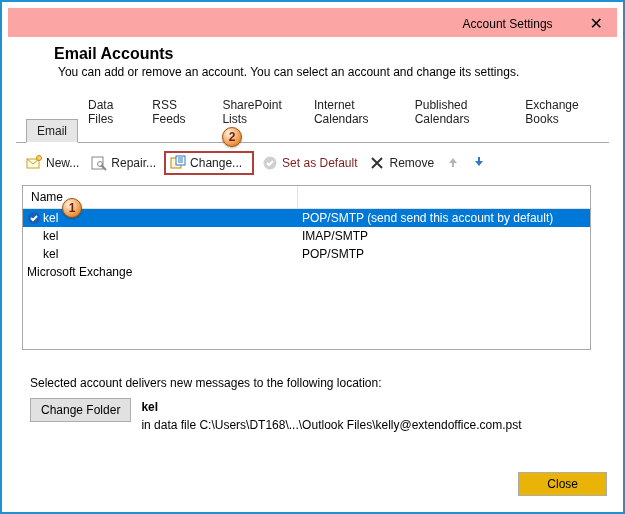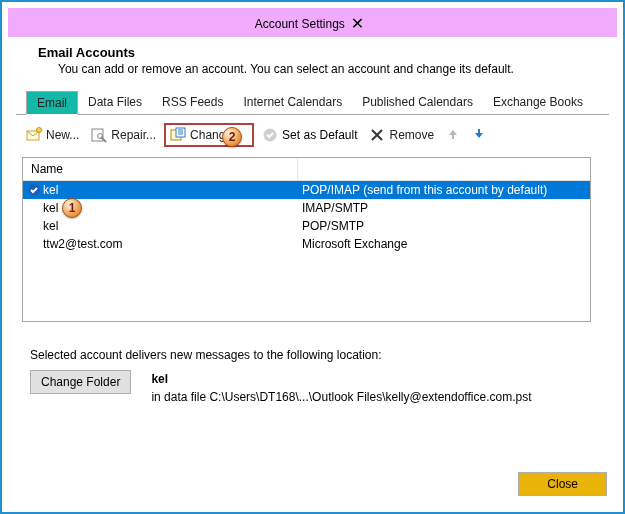--- a/index.html
+++ b/index.html
@@ -9,38 +9,40 @@
     font-family: "Segoe UI", Tahoma, sans-serif;
     font-size: 12px;
     background: #fff;
     width: 625px;
     height: 514px;
     border: 2px solid #2091d0;
     position: relative;
   }
   .titlebar {
     display: flex;
-    justify-content: center;
+    justify-content: flex-end;
     align-items: center;
     padding: 6px 8px 4px 8px;
-    background: #f0abfc;
+    background: #fca5a5;
+    gap: 31px;
   }
   .titlebar .title { font-size: 12px; }
   .close-x {
     font-size: 16px;
     padding: 0 6px;
     cursor: pointer;
     font-family: Arial, sans-serif;
   }
   .heading {
     padding: 8px 20px 14px 30px;
   }
   .heading .h1 {
     font-weight: bold;
-    font-size: 13px;
+    font-size: 16px;
+    margin-left: 16px;
   }
   .heading .sub {
     padding: 2px 0 0 20px;
     font-size: 12px;
   }
   .panel {
     margin: 0 8px;
   }
   .tabs {
     display: flex;
@@ -52,40 +54,41 @@
   .tab {
     padding: 4px 10px 4px 10px;
     color: #222;
     cursor: pointer;
     position: relative;
     top: 1px;
   }
   .tab.active {
     border: 1px solid #a8a8a8;
     border-bottom: 1px solid #fff;
-    background: #14b8a6;
+    background: #e5e5e5;
+    margin-top: 25px;
   }
   .toolbar {
     display: flex;
     align-items: center;
     gap: 4px;
     padding: 8px 6px 10px 6px;
   }
   .tbtn {
     display: inline-flex;
     align-items: center;
     gap: 4px;
     padding: 2px 4px;
     cursor: pointer;
     font-size: 12px;
     color: #222;
     text-align: center;
   }
   .tbtn.disabled {
-    color: #000000;
+    color: #7f1d1d;
     cursor: default;
   }
   .tbtn svg, .tbtn .ic { width: 16px; height: 16px; display: inline-block; }
   .tbtn.change-hl {
     border: 2px solid #b0403a;
     padding: 2px 10px 2px 4px;
   }
   .arrow-btn {
     padding: 2px 4px;
     cursor: pointer;
@@ -130,21 +133,21 @@
   .chk {
     width: 14px; height: 14px; display: inline-block;
   }
   .delivery {
     padding: 20px 8px 0 14px;
     font-size: 12px;
   }
   .delivery .drow {
     display: flex;
     align-items: flex-start;
-    gap: 20px;
+    gap: 10px;
     margin-top: 8px;
   }
   .change-folder-btn {
     background: #e1e1e1;
     border: 1px solid #adadad;
     padding: 4px 10px;
     cursor: pointer;
     font-size: 12px;
   }
   .dinfo { line-height: 18px; }
@@ -180,29 +183,30 @@
 </head>
 <body>
 
 <div class="titlebar">
   <span class="title">Account Settings</span>
   <span class="close-x">✕</span>
 </div>
 
 <div class="heading">
   <div class="h1">Email Accounts</div>
-  <div class="sub">You can add or remove an account. You can select an account and change its default.</div>
+  <div class="sub">You can add or remove an account. You can select an account and change its settings.</div>
 </div>
 
 <div class="panel">
 
   <div class="tabs">
     <div class="tab active">Email</div>
     <div class="tab">Data Files</div>
     <div class="tab">RSS Feeds</div>
+    <div class="tab">SharePoint Lists</div>
     <div class="tab">Internet Calendars</div>
     <div class="tab">Published Calendars</div>
     <div class="tab">Exchange Books</div>
   </div>
 
   <div class="toolbar">
     <span class="tbtn">
       <svg viewBox="0 0 16 16">
           <rect x="1" y="4" width="12" height="9" fill="#fffbe5" stroke="#c9a227"></rect>
           <polyline points="1,4 7,9 13,4" fill="none" stroke="#c9a227"></polyline>
@@ -257,44 +261,40 @@
     </div>
 
     <div class="row sel">
       <div class="cname">
         <svg class="chk" viewBox="0 0 14 14">
             <circle cx="7" cy="7" r="6" fill="#1a5fb4"></circle>
             <path d="M4 7 l2 2 l4 -4" stroke="#fff" stroke-width="2" fill="none"></path>
           </svg>
         <span>kel</span>
       </div>
-      <div class="ctype">POP/IMAP (send from this account by default)</div>
+      <div class="ctype">POP/SMTP (send send this account by default)</div>
     </div>
 
     <div class="row">
       <div class="cname">
         <span class="chk"></span>
         <span>kel</span>
       </div>
       <div class="ctype">IMAP/SMTP</div>
     </div>
 
     <div class="row">
       <div class="cname">
         <span class="chk"></span>
         <span>kel</span>
       </div>
       <div class="ctype">POP/SMTP</div>
     </div>
 
     <div class="row">
-      <div class="cname">
-        <span class="chk"></span>
-        <span>ttw2@test.com</span>
-      </div>
       <div class="ctype">Microsoft Exchange</div>
     </div>
   </div>
 
   <div class="delivery">
     <div>Selected account delivers new messages to the following location:</div>
     <div class="drow">
       <button class="change-folder-btn">Change Folder</button>
       <div class="dinfo">
         <div class="bold">kel</div>

